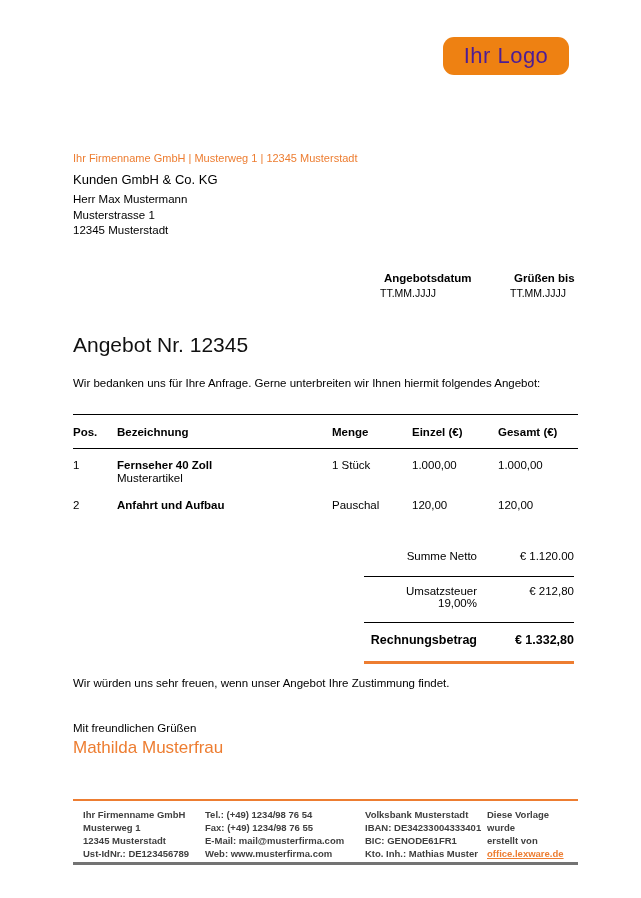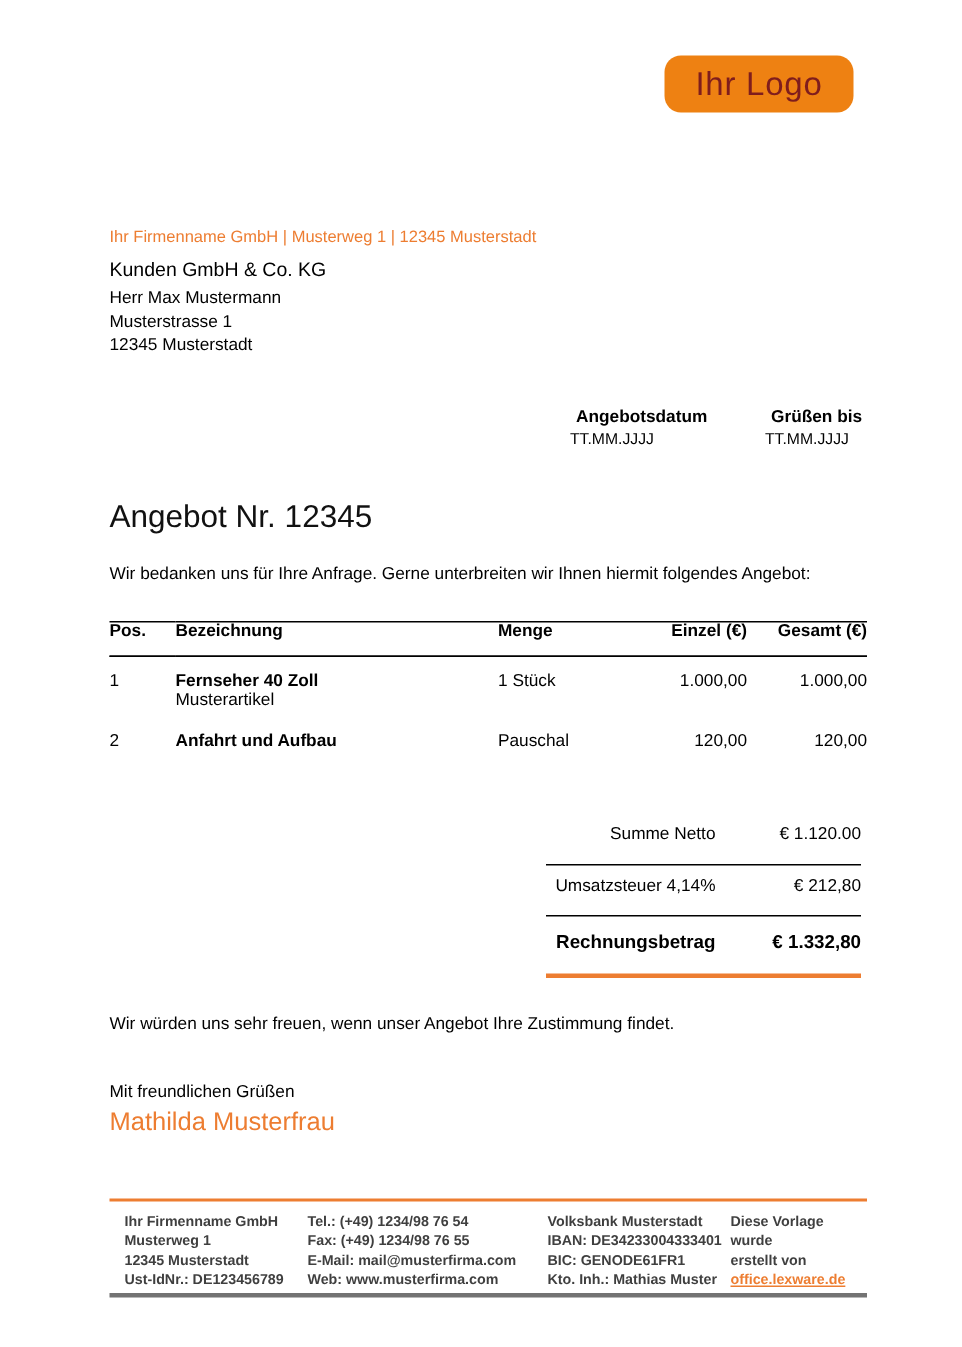--- a/index.html
+++ b/index.html
@@ -16,21 +16,21 @@
     overflow: hidden;
   }
 
   
   .logo {
     position: absolute;
     left: 443px; top: 37px;
     width: 126px; height: 38px;
     background: #EE8112;
     border-radius: 11px;
-    color: #7f1d1d;
+    color: #4c1d95;
     font-size: 22px;
     display: flex; align-items: center; justify-content: center;
     letter-spacing: 0.5px;
   }
 
   
   .sender-line {
     position: absolute;
     left: 73px; top: 152px;
     font-size: 11px;
@@ -71,23 +71,23 @@
   .items col.c-pos   { width: 44px; }
   .items col.c-desc  { width: 215px; }
   .items col.c-qty   { width: 80px; }
   .items col.c-unit  { width: 86px; }
   .items col.c-total { width: 80px; }
   .items th {
     font-size: 11.5px; font-weight: bold;
     text-align: left;
     border-top: 1px solid #000;
     border-bottom: 1px solid #000;
-    padding: 0 0 10px 0;
-  }
-  .items th.num, .items td.num { text-align: right; }
+    padding: 11px 0 10px 0;
+  }
+  .items th.num, .items td.num { }
   .items td {
     font-size: 11.5px;
     vertical-align: top;
     padding: 10px 0 4px 0;
   }
   .items td .item-name { font-weight: bold; }
   .items td .item-subname { font-weight: normal; line-height: 14px; }
 
   
   .summary {
@@ -202,21 +202,21 @@
       </tr>
     </tbody>
   </table>
 
   <div class="summary">
     <div class="srow net">
       <div class="slabel">Summe Netto</div>
       <div class="svalue">€ 1.120.00</div>
     </div>
     <div class="srow vat">
-      <div class="slabel">Umsatzsteuer 4,14%</div>
+      <div class="slabel">Umsatzsteuer 19,00%</div>
       <div class="svalue">€ 212,80</div>
     </div>
     <div class="srow total">
       <div class="slabel">Rechnungsbetrag</div>
       <div class="svalue">€ 1.332,80</div>
     </div>
   </div>
 
   <div class="closing">
     <div>Wir würden uns sehr freuen, wenn unser Angebot Ihre Zustimmung findet.</div>

